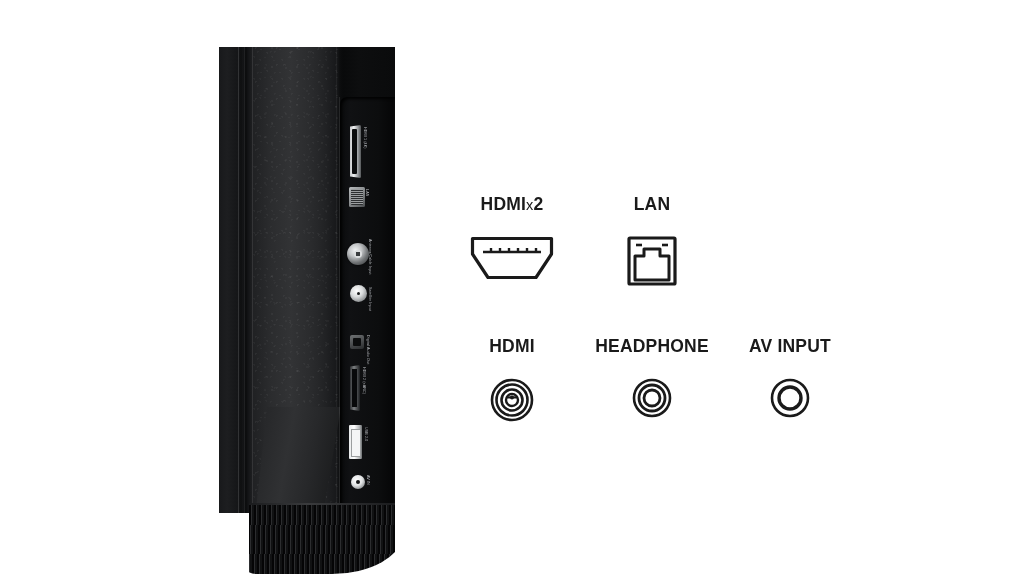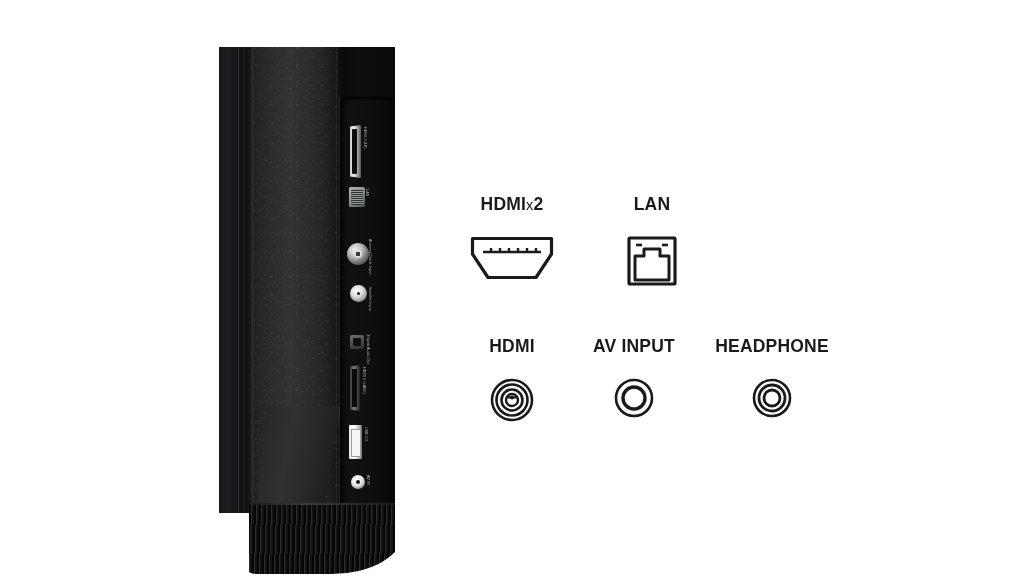--- a/index.html
+++ b/index.html
@@ -415,36 +415,36 @@
         <svg class="spec-icon" width="44" height="44" viewBox="0 0 44 44">
           <circle cx="22" cy="22" r="20" fill="none" stroke="#1a1a1a" stroke-width="2.6"></circle>
           <circle cx="22" cy="22" r="15.5" fill="none" stroke="#1a1a1a" stroke-width="2.6"></circle>
           <circle cx="22" cy="22" r="10.5" fill="none" stroke="#1a1a1a" stroke-width="2.6"></circle>
           <circle cx="22" cy="22" r="6" fill="none" stroke="#1a1a1a" stroke-width="2.4"></circle>
           <path d="M16.6 19.4 H27.4" stroke="#1a1a1a" stroke-width="2.2"></path>
           <circle cx="22" cy="19.4" r="2" fill="#1a1a1a"></circle>
         </svg>
       </div>
 
-      <div class="spec-cell c2">
-        <div class="spec-label">
-          <span>AV INPUT</span>
-        </div>
-        <svg class="spec-icon" width="40" height="40" viewBox="0 0 40 40">
-          <circle cx="20" cy="20" r="18" fill="none" stroke="#1a1a1a" stroke-width="2.6"></circle>
-          <circle cx="20" cy="20" r="11" fill="none" stroke="#1a1a1a" stroke-width="3.4"></circle>
-        </svg>
-      </div>
-
       <div class="spec-cell c3">
         <div class="spec-label">
           <span>HEADPHONE</span>
         </div>
         <svg class="spec-icon" width="40" height="40" viewBox="0 0 40 40">
           <circle cx="20" cy="20" r="18" fill="none" stroke="#1a1a1a" stroke-width="2.6"></circle>
           <circle cx="20" cy="20" r="13" fill="none" stroke="#1a1a1a" stroke-width="2.8"></circle>
           <circle cx="20" cy="20" r="8" fill="none" stroke="#1a1a1a" stroke-width="2.8"></circle>
         </svg>
       </div>
+
+      <div class="spec-cell c2">
+        <div class="spec-label">
+          <span>AV INPUT</span>
+        </div>
+        <svg class="spec-icon" width="40" height="40" viewBox="0 0 40 40">
+          <circle cx="20" cy="20" r="18" fill="none" stroke="#1a1a1a" stroke-width="2.6"></circle>
+          <circle cx="20" cy="20" r="11" fill="none" stroke="#1a1a1a" stroke-width="3.4"></circle>
+        </svg>
+      </div>
     </div>
 
   </div>
 </div>
 
 </body></html>

